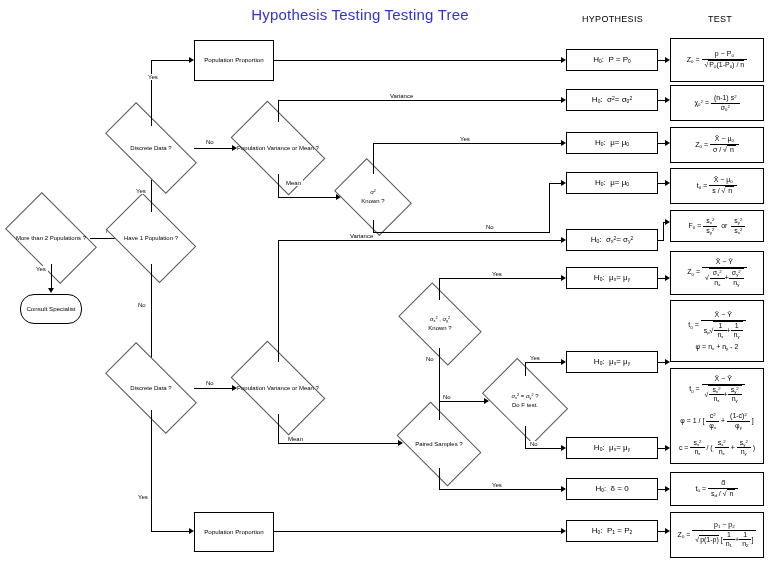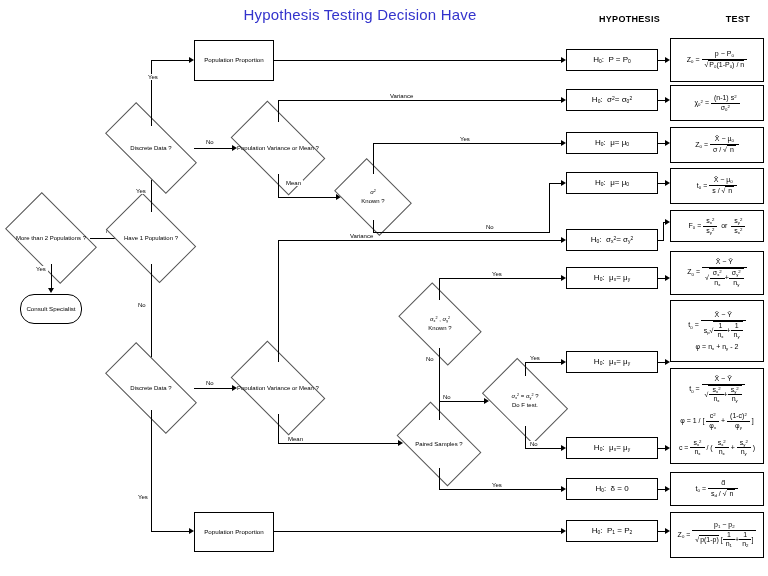--- a/index.html
+++ b/index.html
@@ -2,21 +2,21 @@
 <html><head>
 <meta charset="utf-8">
 <style>
   html,body{margin:0;padding:0;background:#fff;}
   body{width:768px;height:576px;overflow:hidden;
        font-family:"Liberation Sans","DejaVu Sans",sans-serif;color:#000;}
   #stage{position:relative;width:768px;height:576px;}
 
   .title{position:absolute;left:200px;top:6px;width:320px;text-align:center;
          font-size:15px;color:#3333cc;font-weight:400;letter-spacing:.2px;}
-  .colhead{position:absolute;font-size:9px;font-weight:bold;letter-spacing:.3px;text-align:right;}
+  .colhead{position:absolute;font-size:9px;font-weight:normal;letter-spacing:.3px;text-align:center;}
 
   
   .box{position:absolute;border:1.3px solid #000;background:#fff;
        display:flex;align-items:center;justify-content:center;text-align:center;
        font-size:6.2px;line-height:1.45;box-sizing:border-box;}
   .pill{position:absolute;border:1.3px solid #000;background:#fff;border-radius:14px;
         display:flex;align-items:center;justify-content:center;text-align:center;
         font-size:6.2px;line-height:1.45;box-sizing:border-box;}
   .hyp{position:absolute;border:1.3px solid #000;background:#fff;
        display:flex;align-items:center;justify-content:center;text-align:center;
@@ -48,21 +48,21 @@
   .frac{display:inline-block;vertical-align:middle;text-align:center;line-height:1.25;}
   .frac .num{display:block;border-bottom:1px solid #000;padding:0 3px;}
   .frac .den{display:block;padding:0 3px;}
   .rad{display:inline-block;border-top:1px solid #000;padding-left:1px;}
 </style>
 </head>
 <body>
 
 <div id="stage">
 
-  <div class="title">Hypothesis Testing Decision Have</div>
+  <div class="title">Hypothesis Testing Testing Tree</div>
   <div class="colhead" style="left:565px;top:14px;width:95px;">HYPOTHESIS</div>
   <div class="colhead" style="left:690px;top:14px;width:60px;">TEST</div>
 
   <div class="dia" style="left:12px;top:212px;width:78px;height:52px;">
     <div class="shape"></div>
     <div class="lbl">More than 2 Populations ?</div>
   </div>
   <div class="v" style="left:51px;top:264px;height:26px;"></div>
   <div class="ard" style="left:48px;top:288px;"></div>
   <div class="elbl" style="left:34px;top:266px;">Yes</div>

